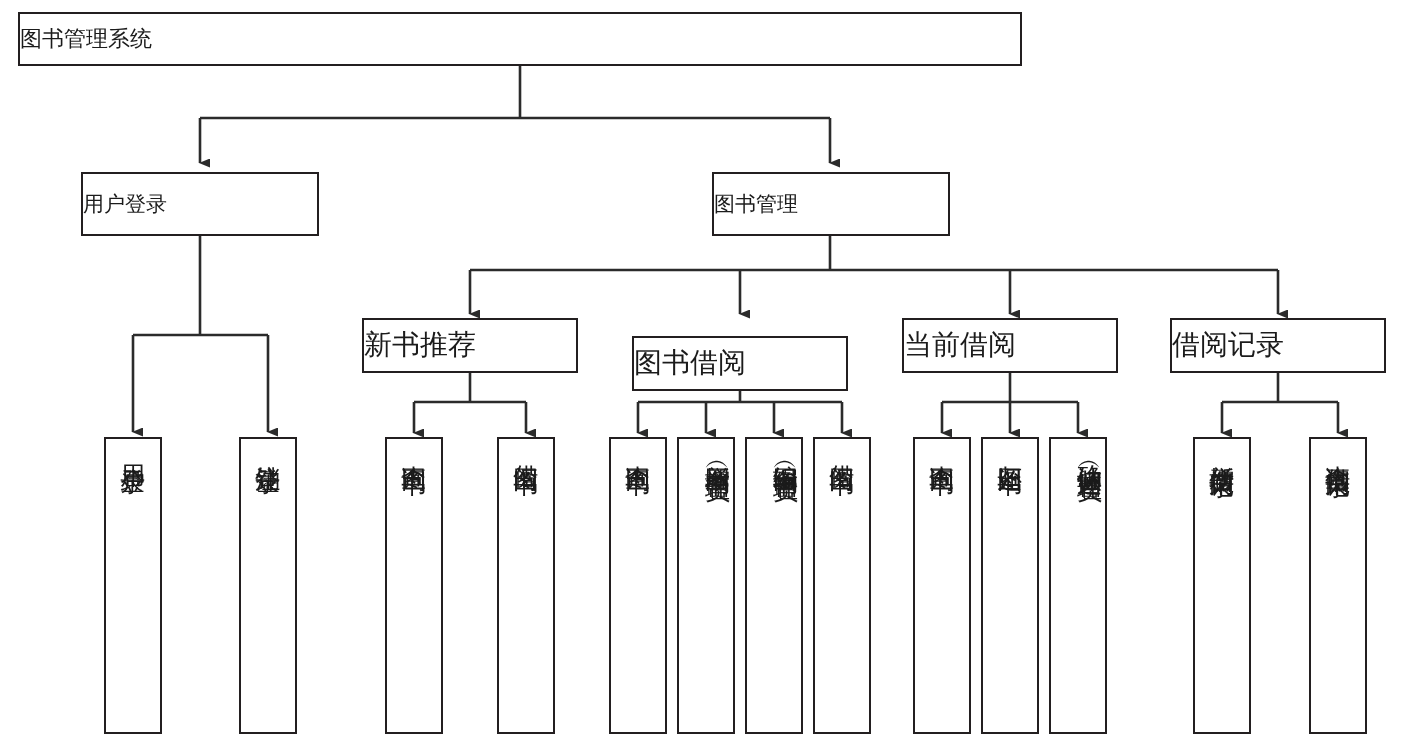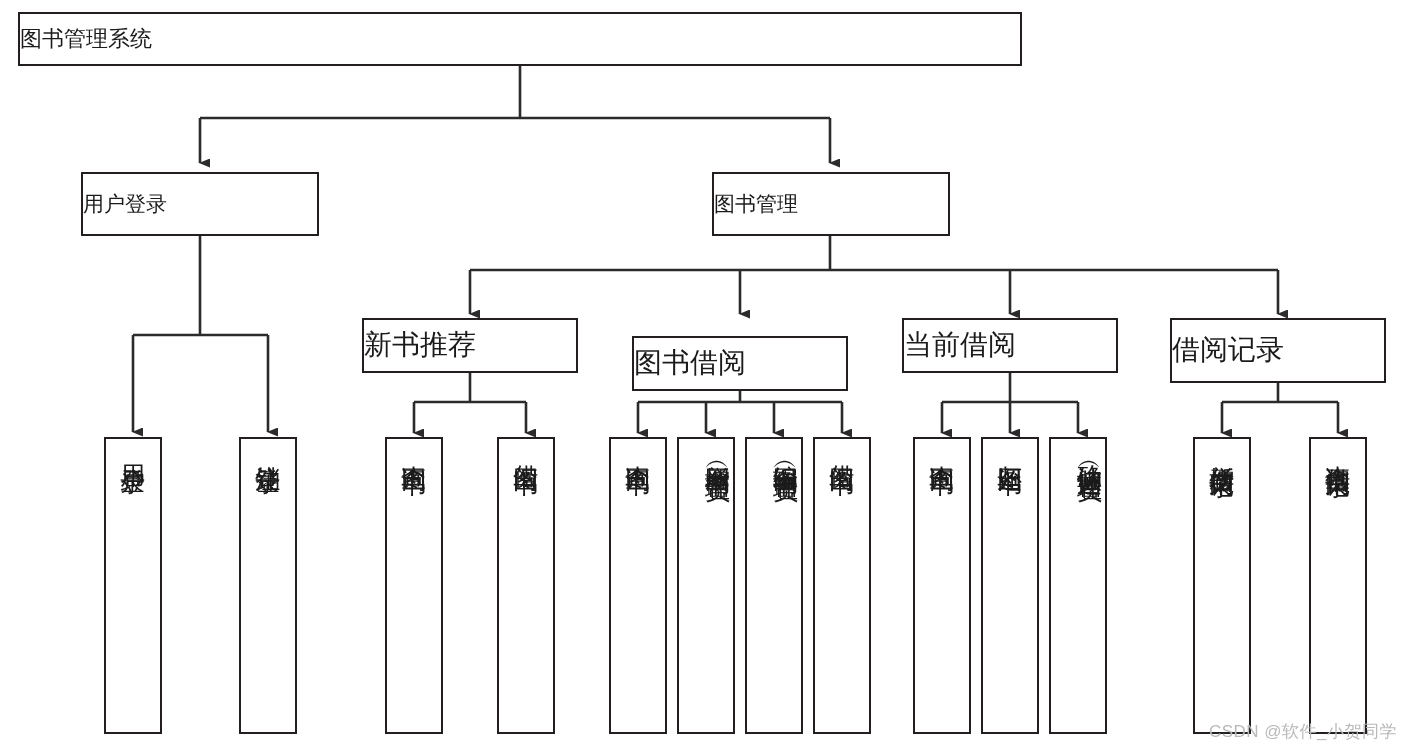--- a/index.html
+++ b/index.html
@@ -157,21 +157,21 @@
   </div>
 
   <div class="node level-2" style="left:632px; top:336px; width:216px; height:55px;">
     <span>图书借阅</span>
   </div>
 
   <div class="node level-2" style="left:902px; top:318px; width:216px; height:55px;">
     <span>当前借阅</span>
   </div>
 
-  <div class="node level-2" style="left:1170px; top:318px; width:216px; height:65px;">
+  <div class="node level-2" style="left:1170px; top:318px; width:216px; height:55px;">
     <span>借阅记录</span>
   </div>
 
   <div class="node leaf" style="left:104px; top:437px; width:58px; height:297px;">
     <span class="vtext">用户登录</span>
   </div>
 
   <div class="node leaf" style="left:239px; top:437px; width:58px; height:297px;">
     <span class="vtext">注销登录</span>
   </div>
@@ -213,15 +213,14 @@
   </div>
 
   <div class="node leaf" style="left:1193px; top:437px; width:58px; height:297px;">
     <span class="vtext">新增借阅记录</span>
   </div>
 
   <div class="node leaf" style="left:1309px; top:437px; width:58px; height:297px;">
     <span class="vtext">查询借阅记录</span>
   </div>
 
-  <div id="watermark">CSDN @软件_小贺同学</div>
 
 </div>
 
 </body></html>

